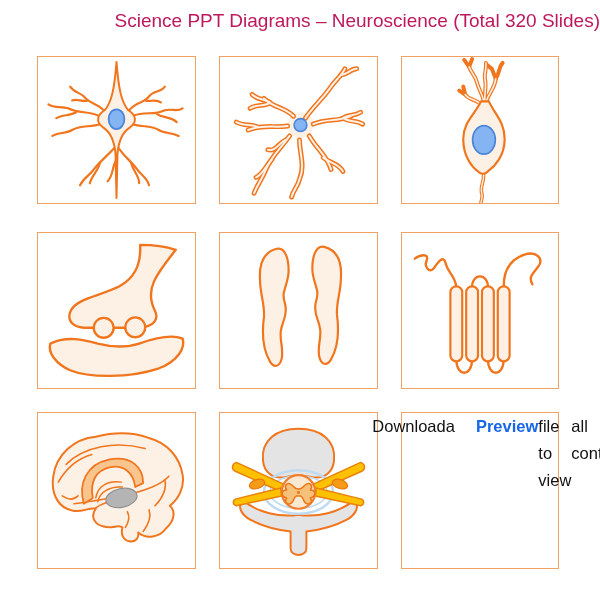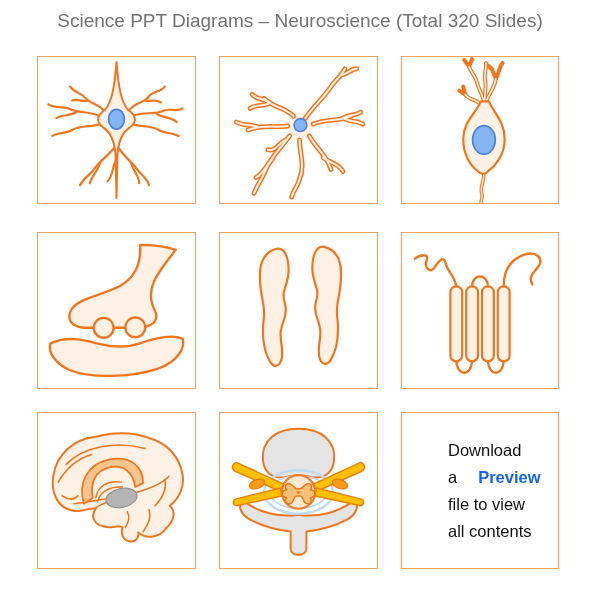--- a/index.html
+++ b/index.html
@@ -1,22 +1,22 @@
 <!DOCTYPE html>
 <html style="--cell-border: #F0A264; --outline-orange: #F0751D; --fill-peach: #FDF1E5; --fill-peach-deep: #F9C58F; --nucleus-fill: #85B4F2; --nucleus-stroke: #4A86D8; --gray-fill: #E4E4E4; --gray-dark: #B4B4B4; --dura-blue: #BFDBF2; --nerve-yellow: #FFC000; --butterfly-fill: #F5C07A; --link-blue: #1767E8;"><head>
 <meta charset="utf-8">
 <style>
   html,body{margin:0;padding:0;}
   body{
     width:600px;height:600px;position:relative;background:#ffffff;
     font-family:"Liberation Sans", sans-serif;overflow:hidden;
   }
   .page-title{
-    position:absolute;top:10px;left:0;width:600px;text-align:center;
-    font-size:19px;color:#737373;white-space:nowrap;
+    position:absolute;top:10px;left:0;width:600px;text-align:right;
+    font-size:19px;color:#be185d;white-space:nowrap;
   }
   .cell{
     position:absolute;box-sizing:border-box;background:#fff;
     border:1px solid var(--cell-border);
   }
   .cell svg{display:block;width:100%;height:100%;}
   
   .c1{left:37px;width:159px;} .c2{left:219px;width:159px;} .c3{left:401px;width:158px;}
   .r1{top:56px;height:148px;} .r2{top:232px;height:157px;} .r3{top:412px;height:157px;}
 
@@ -27,21 +27,21 @@
   .tube-out{stroke:var(--outline-orange);fill:none;stroke-linecap:round;stroke-linejoin:round;}
   .tube-in{stroke:var(--fill-peach);fill:none;stroke-linecap:round;stroke-linejoin:round;}
   .grayf{fill:var(--gray-fill);stroke:var(--outline-orange);stroke-linejoin:round;}
   .band{fill:var(--fill-peach-deep);stroke:var(--outline-orange);stroke-linejoin:round;}
   .thal{fill:var(--gray-dark);stroke:#909090;}
   .dura{stroke:var(--dura-blue);fill:none;}
   .nerve{fill:var(--nerve-yellow);stroke:#E8820A;stroke-linejoin:round;}
   .gmat{fill:var(--butterfly-fill);stroke:#E87818;stroke-linejoin:round;}
 
   .dl-box{
-    display:flex;flex-direction:column;justify-content:center;
+    display:flex;flex-direction:row;justify-content:center;
     padding-left:46px;font-size:16.5px;line-height:27px;color:#111;
   }
   .dl-box .preview{color:var(--link-blue);font-weight:bold;text-decoration:none;margin-left:21px;cursor:pointer;}
 </style>
 </head>
 <body>
 
 <div class="page-title">Science PPT Diagrams – Neuroscience (Total 320 Slides)</div>
 
 <div class="cell r1 c1">

